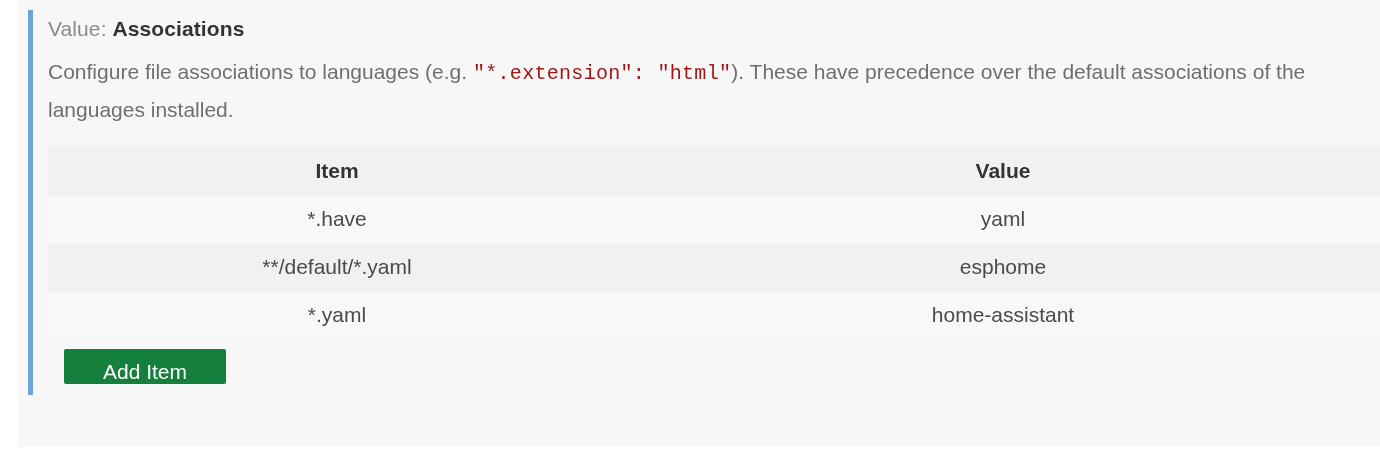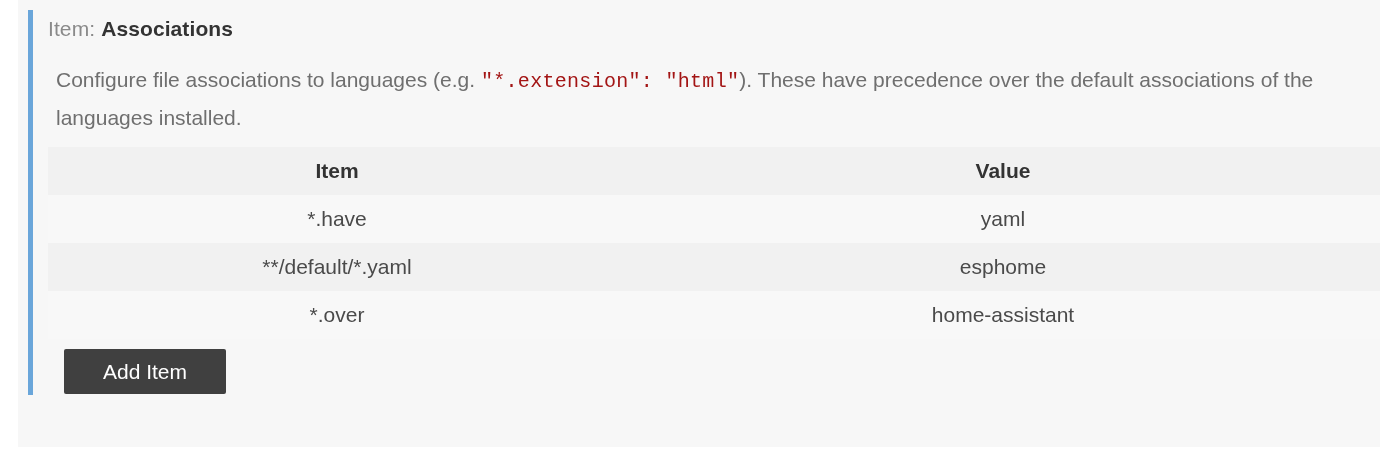--- a/index.html
+++ b/index.html
@@ -51,21 +51,21 @@
     color: #8a8a8a;
     letter-spacing: 0.1px;
   }
   .setting-title .title-key {
     font-weight: 700;
     color: #333333;
     text-align: right;
   }
 
   .setting-description {
-    margin: 8px;
+    margin: 0;
     padding: 10px 40px 0 0;
     font-size: 21px;
     line-height: 36px;
     color: #6f6f6f;
     max-width: 1300px;
   }
   .code-snippet {
     font-family: "Liberation Mono", "DejaVu Sans Mono", monospace;
     color: #a31515;
     font-size: 20px;
@@ -100,64 +100,64 @@
 
   .assoc-table thead tr { background: #f1f1f1; }
   .assoc-table tbody tr.odd-row  { background: #f8f8f8; }
   .assoc-table tbody tr.even-row { background: #f1f1f1; }
 
   .add-item-button {
     position: absolute;
     left: 16px;
     top: 349px;
     min-width: 162px;
-    height: 45px;
-    background: #404040;
+    height: 35px;
+    background: #15803d;
     border: none;
     border-radius: 2px;
     color: #ffffff;
     font-family: "Liberation Sans", sans-serif;
     font-size: 21px;
     line-height: 45px;
     padding: 0 14px;
     cursor: pointer;
     text-align: center;
   }
 </style>
 </head>
 <body>
 
 <div class="settings-card">
 
   <div class="accent-bar"></div>
 
   <div class="card-body">
 
-    <h3 class="setting-title"><span>Item:</span> <span class="title-key">Associations</span></h3>
+    <h3 class="setting-title"><span>Value:</span> <span class="title-key">Associations</span></h3>
 
     <p class="setting-description"><span>Configure file associations to languages (e.g. </span><span class="code-snippet">"*.extension": "html"</span><span>). These have precedence over the default associations of the languages installed.</span></p>
 
     <table class="assoc-table">
       <thead>
         <tr>
           <th class="col-item">Item</th>
           <th class="col-value">Value</th>
         </tr>
       </thead>
       <tbody>
         <tr class="odd-row">
           <td class="col-item">*.have</td>
           <td class="col-value">yaml</td>
         </tr>
         <tr class="even-row">
           <td class="col-item">**/default/*.yaml</td>
           <td class="col-value">esphome</td>
         </tr>
         <tr class="odd-row">
-          <td class="col-item">*.over</td>
+          <td class="col-item">*.yaml</td>
           <td class="col-value">home-assistant</td>
         </tr>
       </tbody>
     </table>
 
     <button class="add-item-button">Add Item</button>
 
   </div>
 </div>
 

